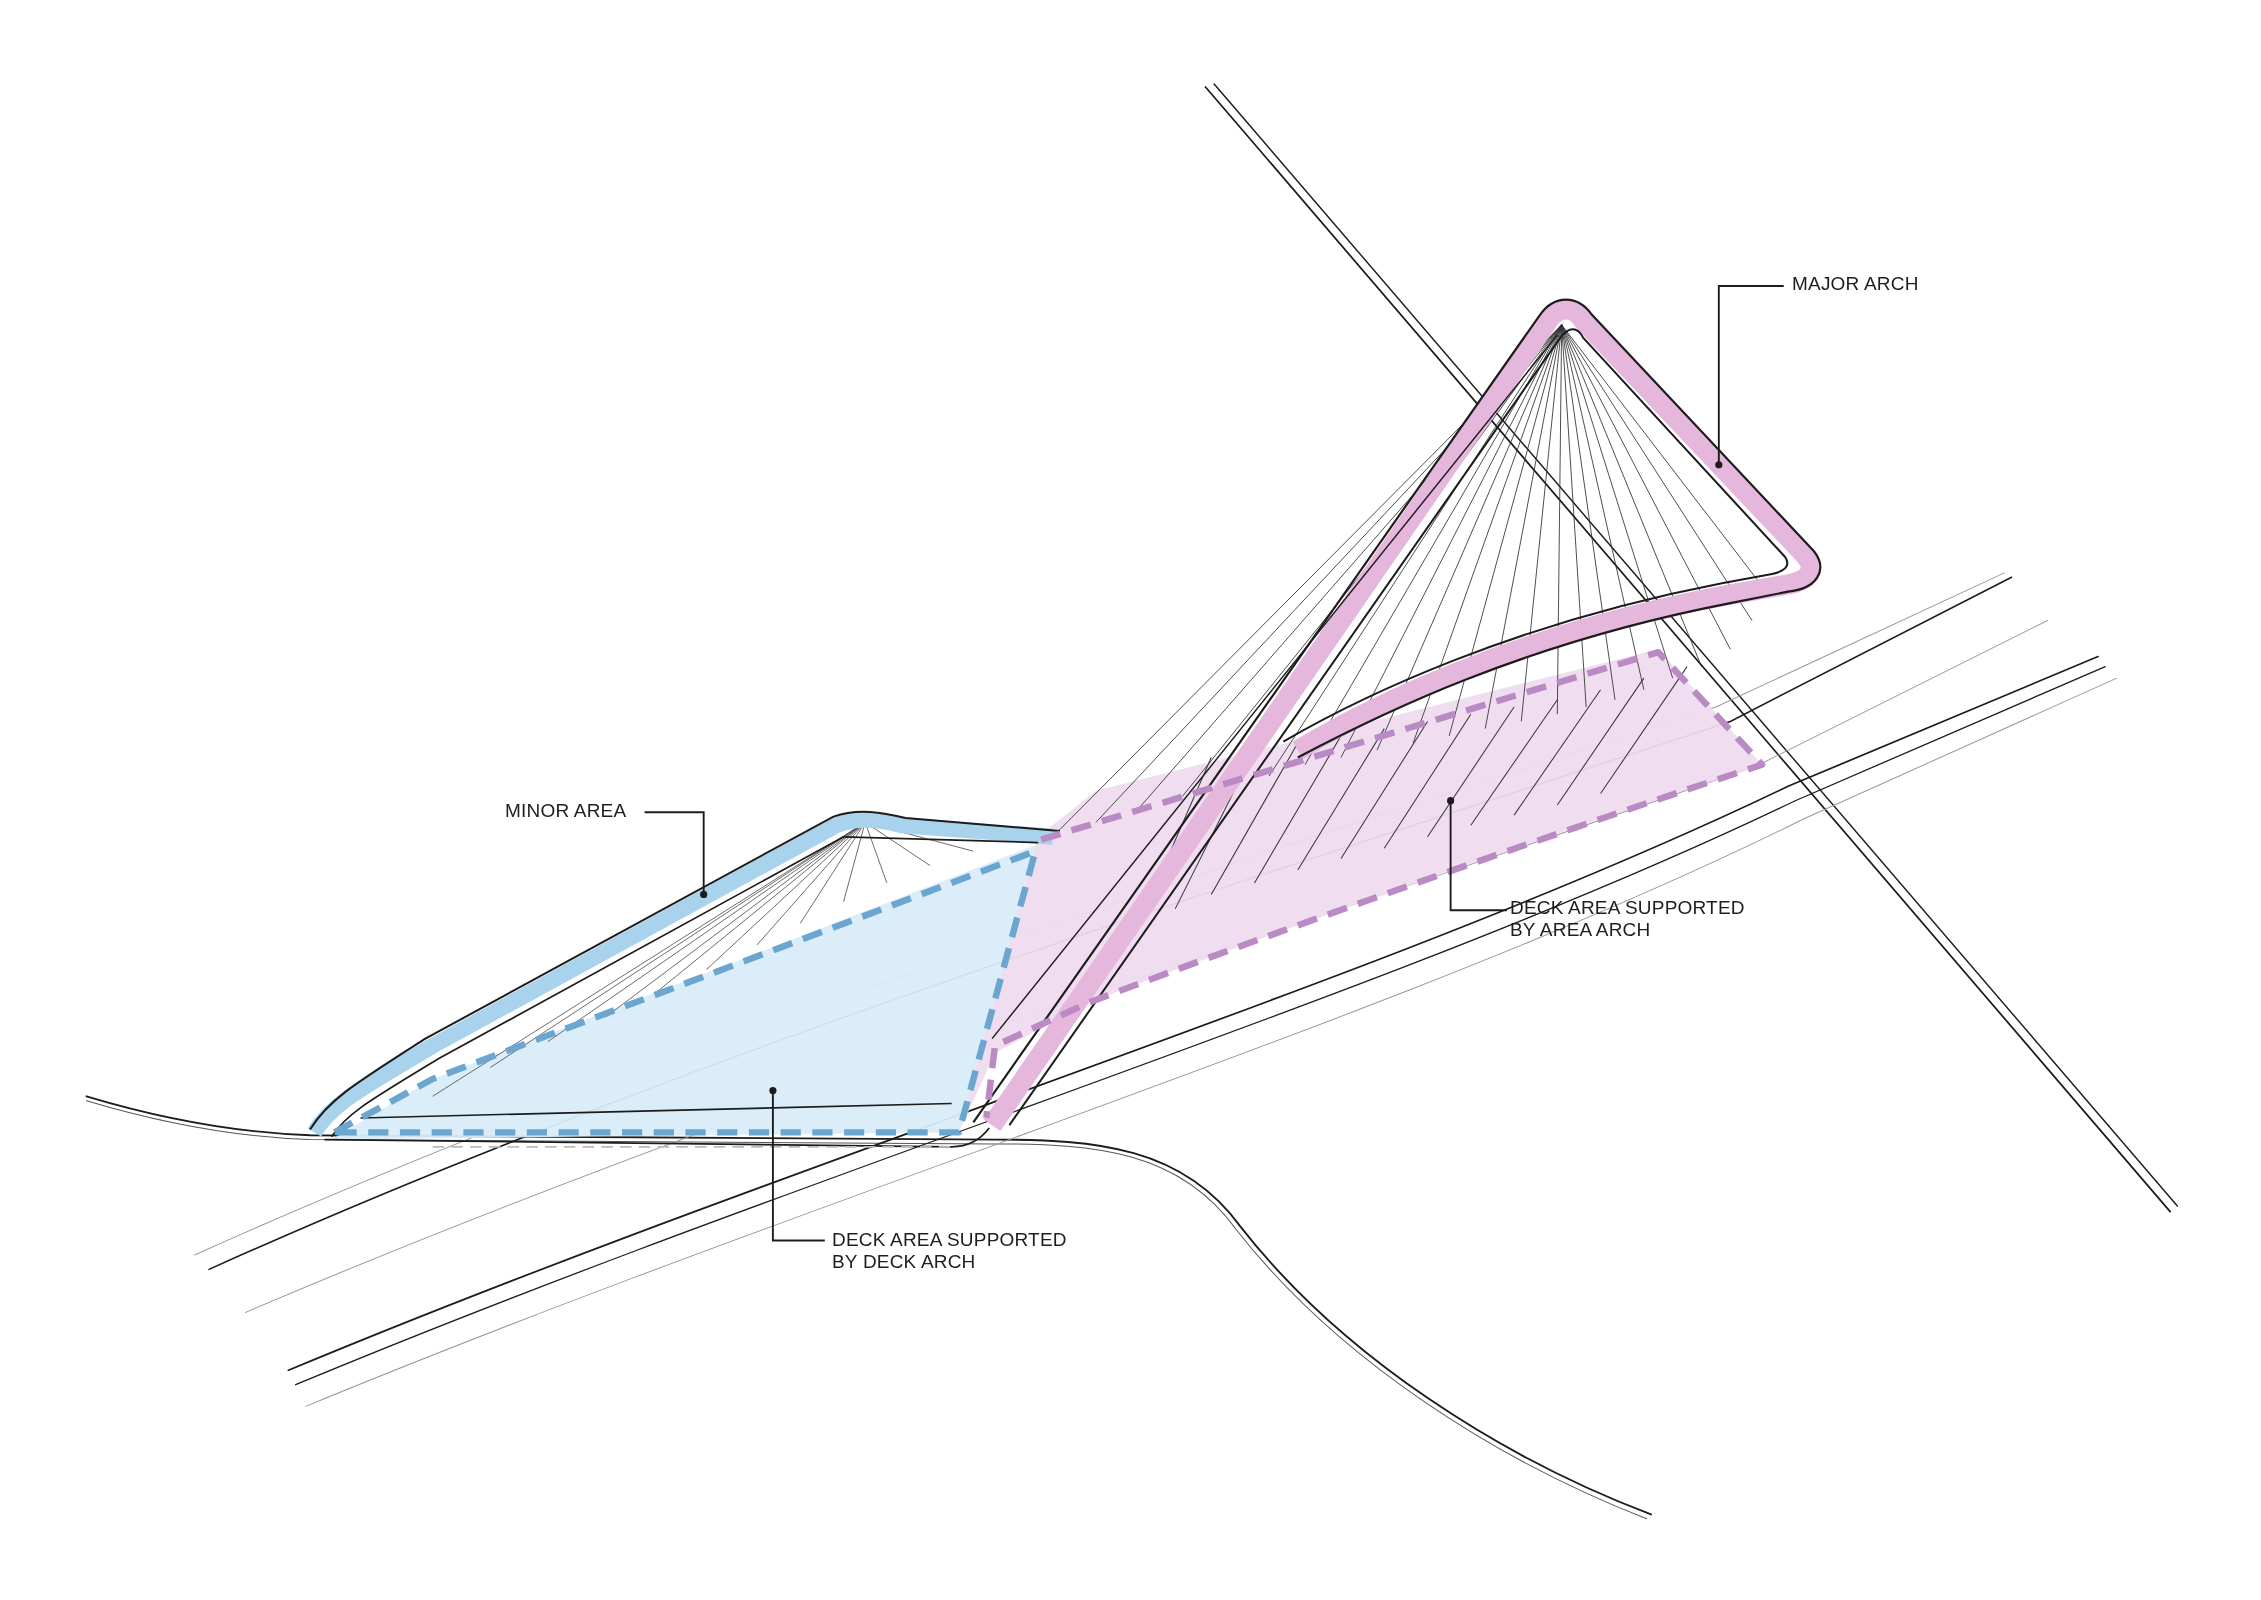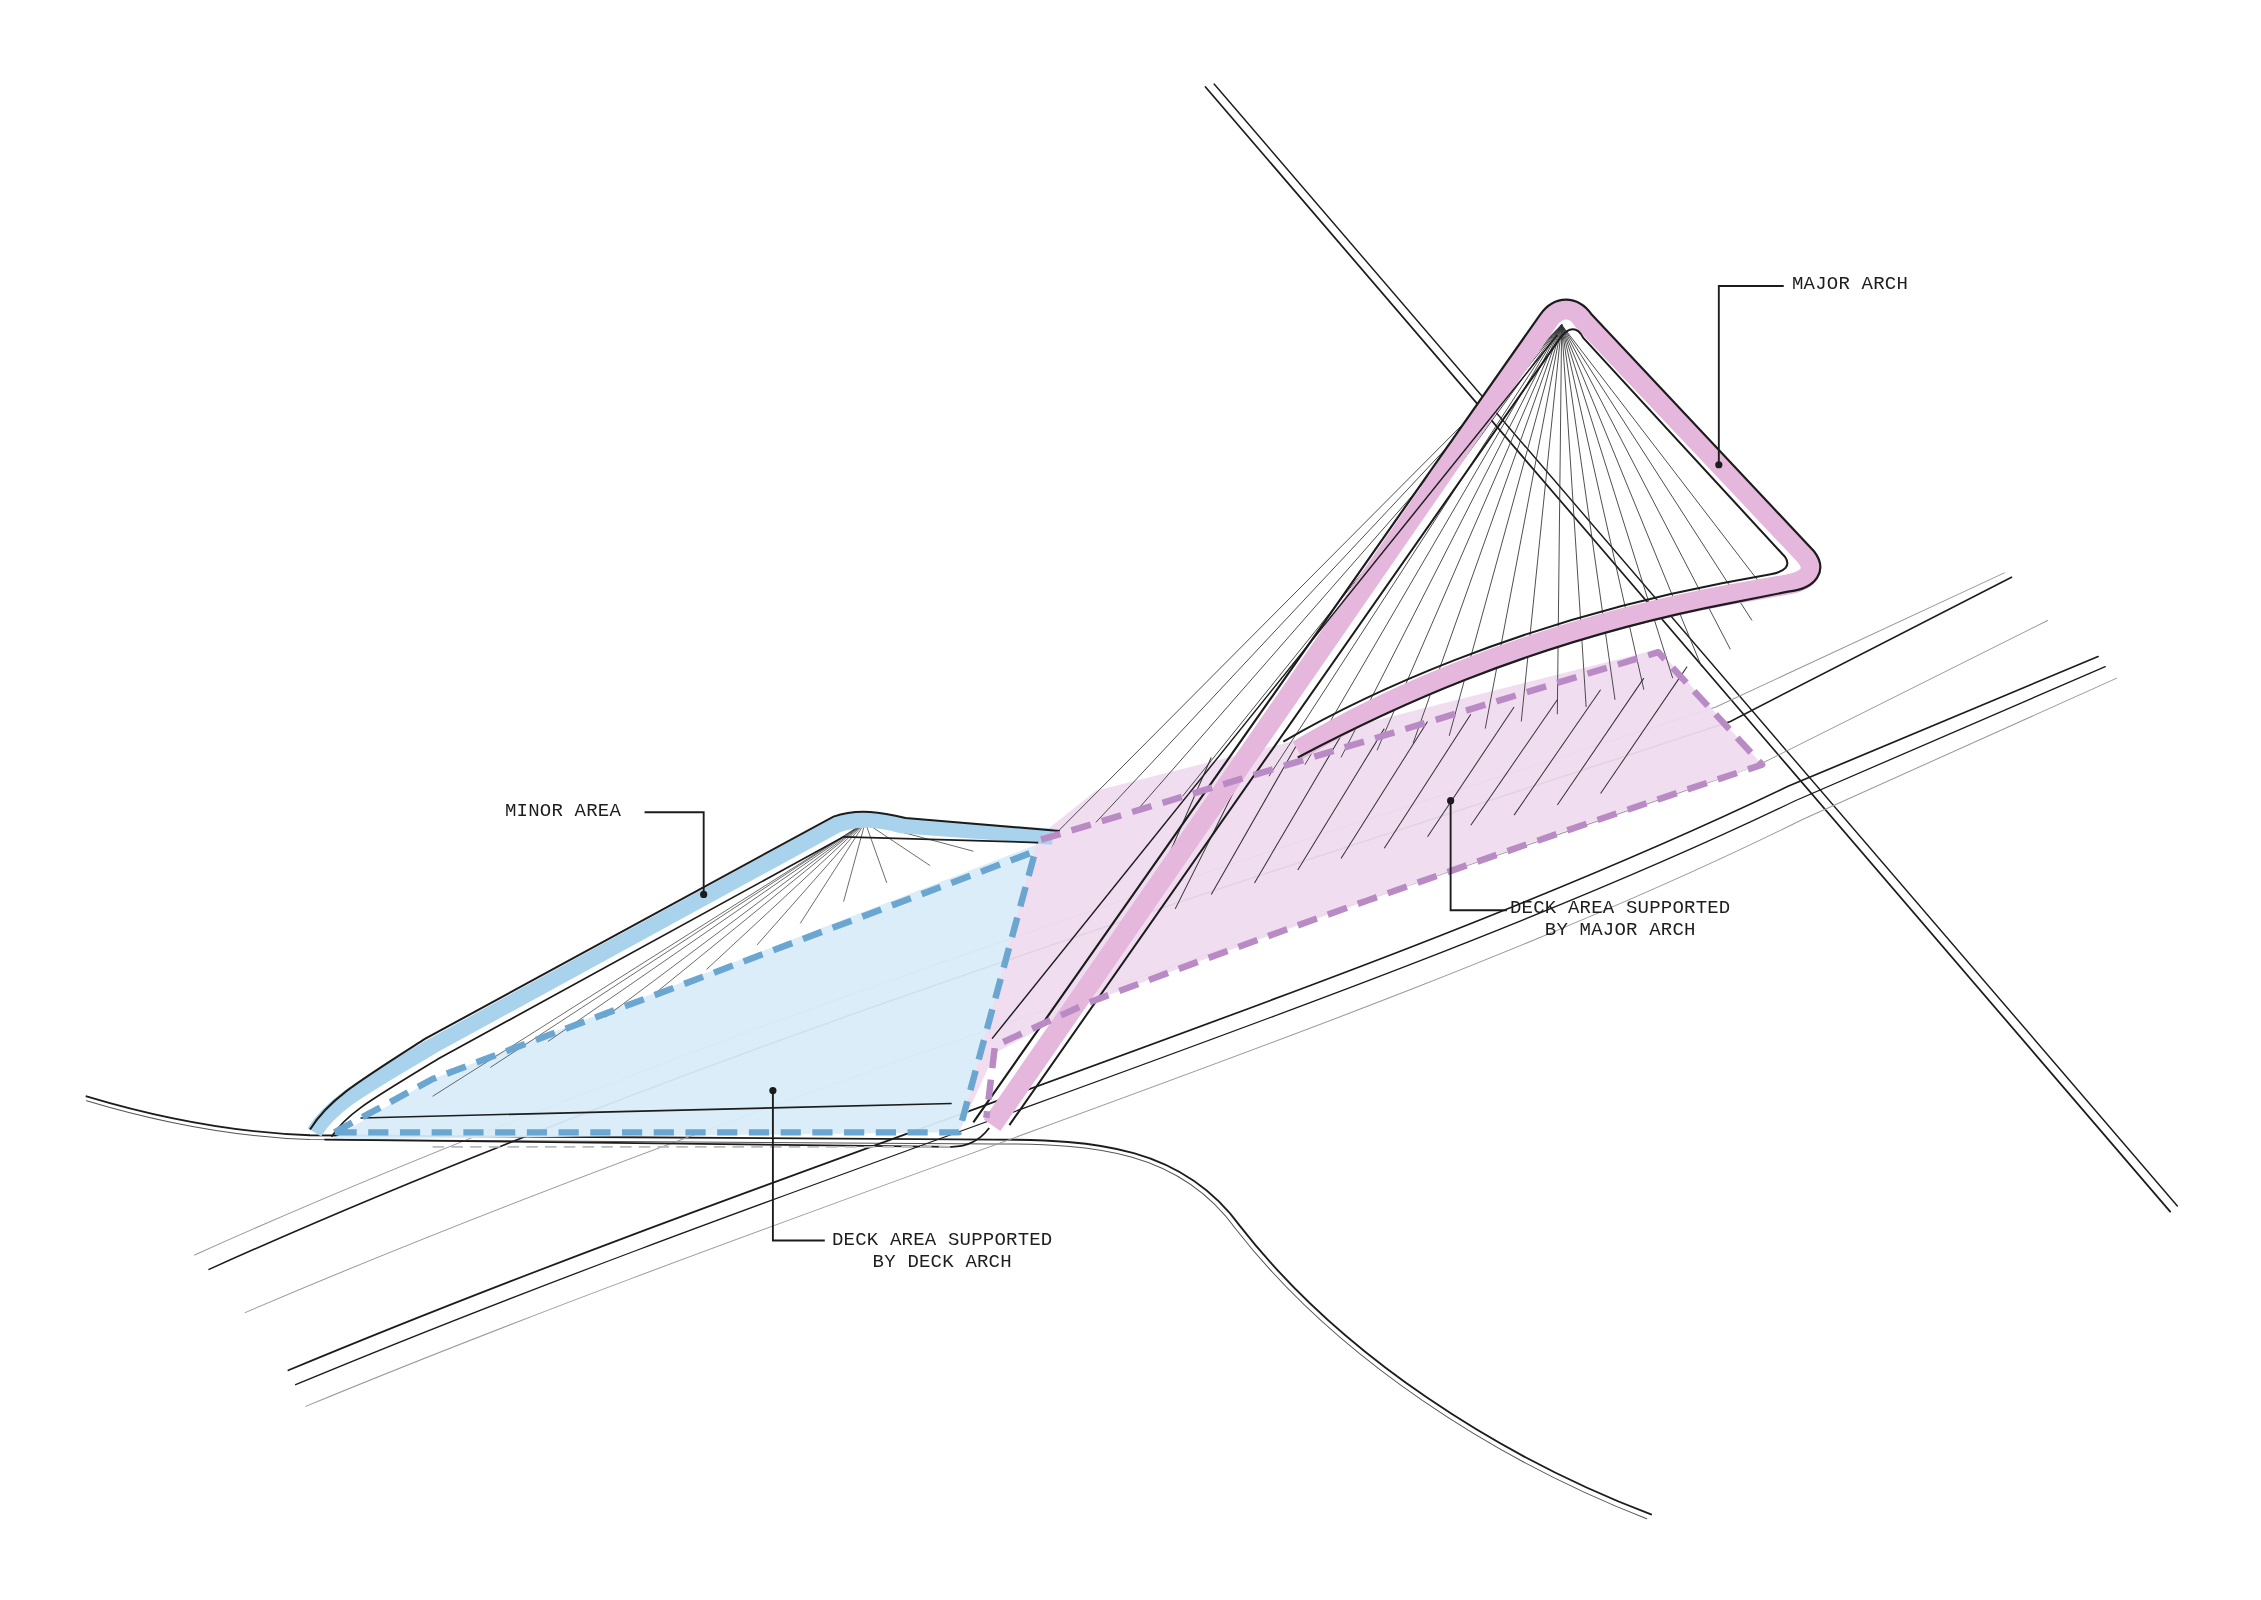--- a/index.html
+++ b/index.html
@@ -1,18 +1,18 @@
 <!DOCTYPE html>
 <html><head>
 <meta charset="utf-8">
 <style>
   html,body{margin:0;padding:0;background:#ffffff;}
   body{width:2261px;height:1600px;overflow:hidden;position:relative;font-family:"Liberation Sans","DejaVu Sans",sans-serif;}
   #stage{position:absolute;left:0;top:0;width:2261px;height:1600px;}
-  .label{position:absolute;font-family:Liberation Mono, monospace;font-size:19px;color:#1e1e1e;letter-spacing:0.2px;line-height:22px;text-align:center;white-space:nowrap;}
+  .label{position:absolute;font-family:Liberation Sans, sans-serif;font-size:19px;color:#1e1e1e;letter-spacing:0.2px;line-height:22px;white-space:nowrap;}
   .label span{display:block;}
 </style>
 </head>
 <body>
 
 <div id="stage">
 <svg width="2261" height="1600" viewBox="0 0 1568 1109" xmlns="http://www.w3.org/2000/svg">
   <g fill="none" stroke-linecap="round">
 
     <path d="M60 760 C 110 775, 160 785, 215 787 L 690 790 C 760 790, 820 795, 860 850 C 930 940, 1040 1010, 1145 1050" stroke="#1c1c1c" stroke-width="1.3"></path>
@@ -123,19 +123,19 @@
 </svg>
 
   <div class="label" style="left:1792px;top:273px;">
     <span>MAJOR ARCH</span>
   </div>
   <div class="label" style="left:505px;top:800px;">
     <span>MINOR AREA</span>
   </div>
   <div class="label" style="left:1510px;top:897px;">
     <span>DECK AREA SUPPORTED</span>
-    <span>BY MAJOR ARCH</span>
+    <span>BY AREA ARCH</span>
   </div>
   <div class="label" style="left:832px;top:1229px;">
     <span>DECK AREA SUPPORTED</span>
     <span>BY DECK ARCH</span>
   </div>
 </div>
 
 </body></html>

